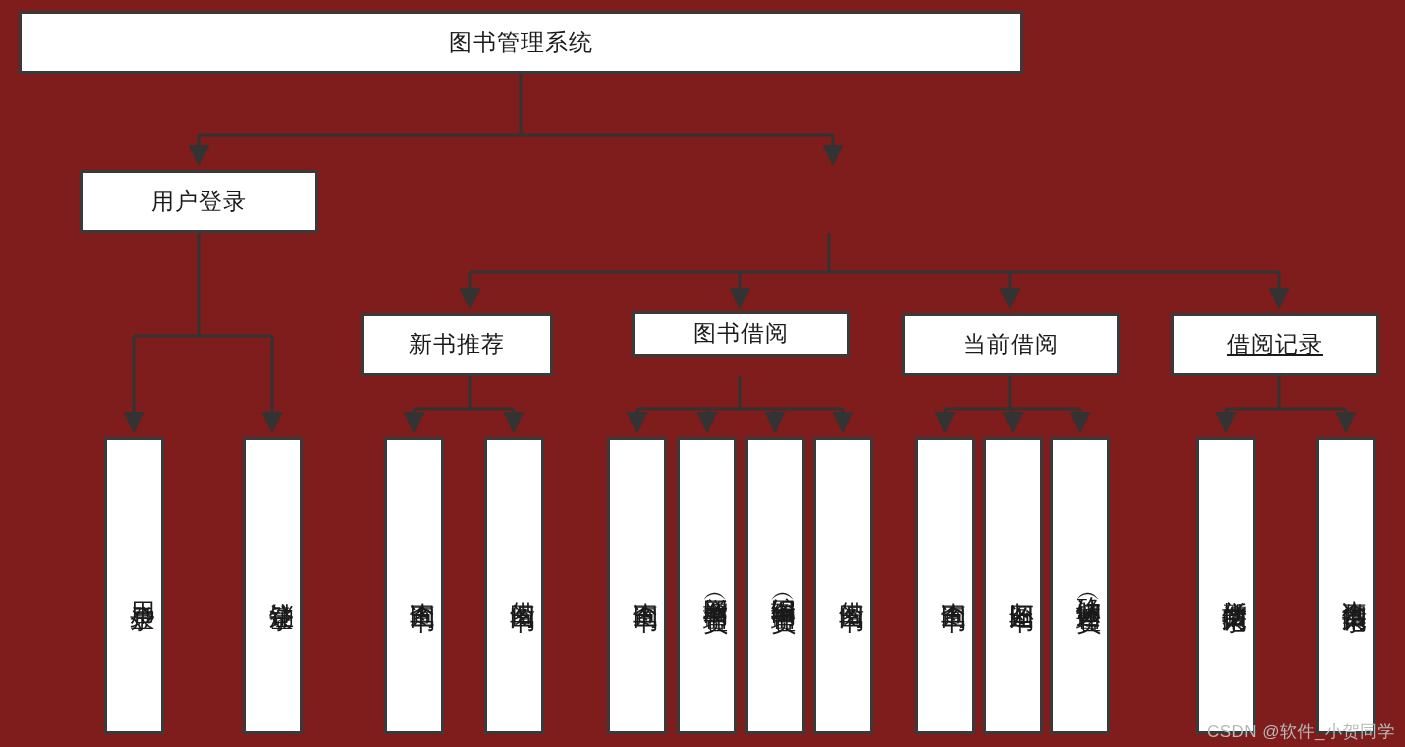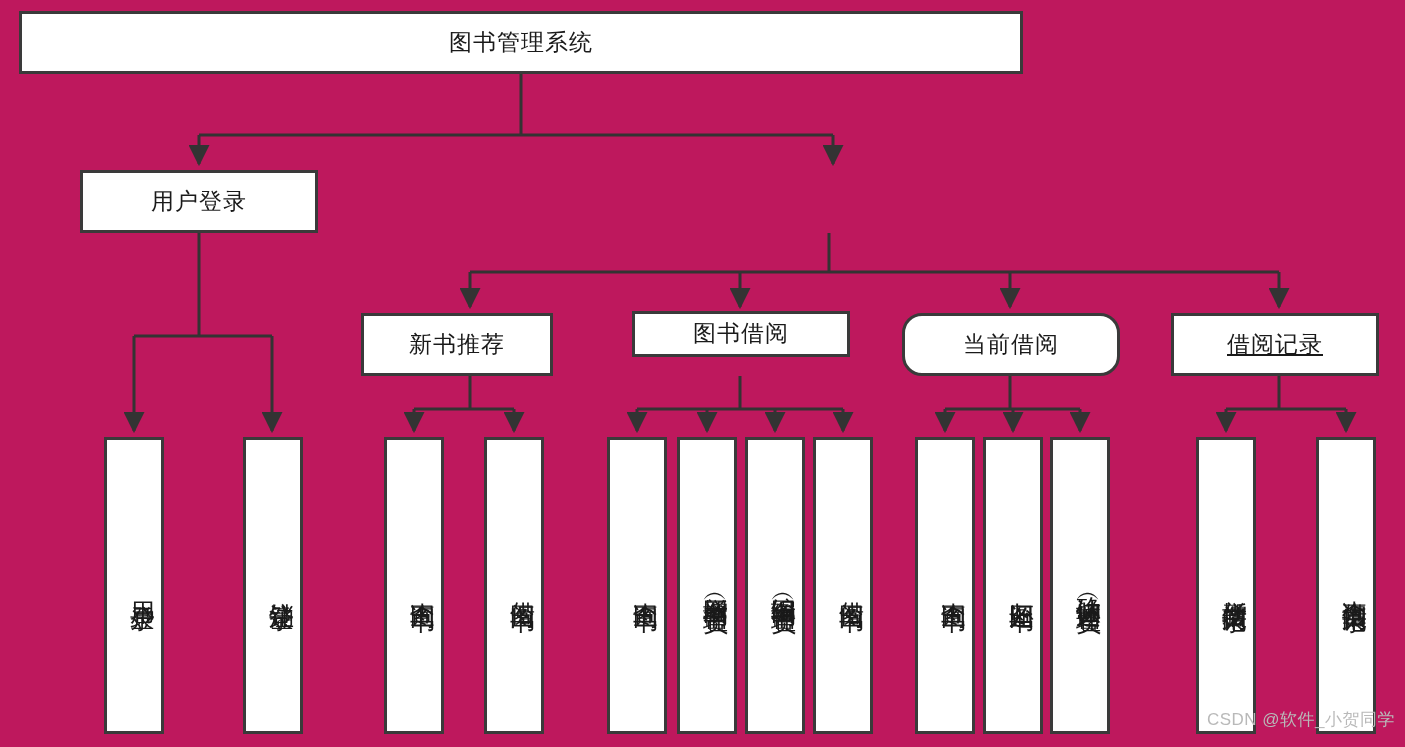--- a/index.html
+++ b/index.html
@@ -7,21 +7,21 @@
     padding: 0;
     background: #ffffff;
   }
   body {
     font-family: "Liberation Sans", "DejaVu Sans", sans-serif;
   }
   #canvas {
     position: relative;
     width: 1405px;
     height: 747px;
-    background: #be185d;
+    background: #7f1d1d;
     overflow: hidden;
   }
   #wires {
     position: absolute;
     left: 0;
     top: 0;
     width: 1405px;
     height: 747px;
     pointer-events: none;
   }
@@ -55,21 +55,21 @@
     display: block;
     white-space: pre-line;
   }
   .node.vert .label {
     white-space: normal;
     max-height: 100%;
   }
   #watermark {
     position: absolute;
     right: 10px;
-    bottom: 16px;
+    bottom: 4px;
     font-size: 17px;
     color: #b9b9b9;
     white-space: nowrap;
     letter-spacing: 0.5px;
   }
 </style>
 </head>
 <body>
 
 <div id="canvas">
@@ -132,21 +132,21 @@
   <div class="node horiz" style="left:80px; top:170px; width:238px; height:63px;">
     <span class="label">用户登录</span>
   </div>
 
   <div class="node horiz" style="left:361px; top:313px; width:192px; height:63px;">
     <span class="label">新书推荐</span>
   </div>
   <div class="node horiz" style="left:632px; top:311px; width:218px; height:46px;">
     <span class="label">图书借阅</span>
   </div>
-  <div class="node horiz" style="left:902px; top:313px; width:218px; height:63px;border-radius:20px;">
+  <div class="node horiz" style="left:902px; top:313px; width:218px; height:63px;">
     <span class="label">当前借阅</span>
   </div>
   <div class="node horiz" style="left:1171px; top:313px; width:208px; height:63px;text-decoration:underline;">
     <span class="label">借阅记录</span>
   </div>
 
   <div class="node vert" style="left:104px; top:437px; width:60px; height:297px;">
     <span class="label">用户登录</span>
   </div>
   <div class="node vert" style="left:243px; top:437px; width:60px; height:297px;">

